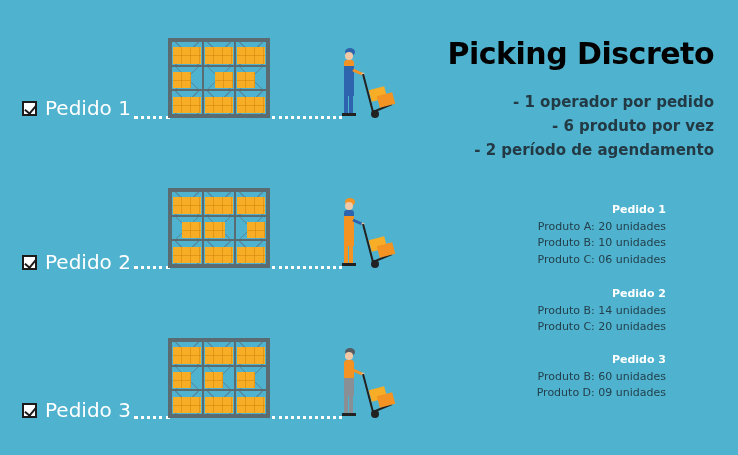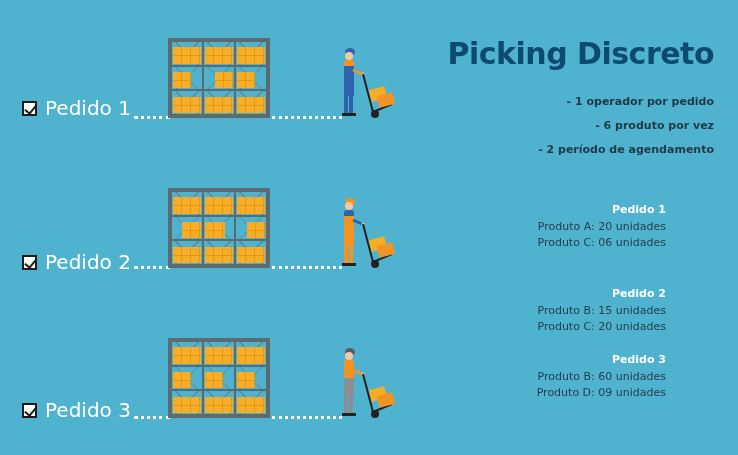--- a/index.html
+++ b/index.html
@@ -1,20 +1,20 @@
 <!DOCTYPE html>
 <html><head>
 <meta charset="utf-8">
 <style>
   * { margin:0; padding:0; box-sizing:border-box; }
   html, body { width:738px; height:455px; overflow:hidden; }
   body { background:#4fb3cf; font-family:"DejaVu Sans", sans-serif; position:relative; }
 
-  .title { position:absolute; right:24px; top:36px; color:#0c4a6e; font-weight:bold; font-size:30px; letter-spacing:-0.5px; }
-  .rules { position:absolute; right:24px; top:90px; text-align:right; color:#233a45; font-weight:bold; font-size:11px; line-height:24px; }
+  .title { position:absolute; right:24px; top:36px; color:#000000; font-weight:bold; font-size:30px; letter-spacing:-0.5px; }
+  .rules { position:absolute; right:24px; top:90px; text-align:right; color:#233a45; font-weight:bold; font-size:15px; line-height:24px; }
 
   .row { position:absolute; left:0; width:420px; height:100px; }
   .label { position:absolute; left:22px; display:flex; align-items:center; color:#ffffff; font-size:20px; }
   .check { width:15px; height:15px; background:#ffffff; border:2px solid #1b1b1b; margin-right:8px; position:relative; }
   .check::after { content:""; position:absolute; left:3px; top:0px; width:5px; height:9px; border-right:2px solid #1b1b1b; border-bottom:2px solid #1b1b1b; transform:rotate(40deg); }
   .dots { position:absolute; height:0; border-top:3px dotted #ffffff; }
 
   .rack { position:absolute; width:102px; height:80px; border:3px solid #5b6b72; background:transparent; display:grid; grid-template-columns:repeat(3,1fr); grid-template-rows:repeat(3,1fr); gap:0; }
   .cell { border:1.5px solid #5b6b72; position:relative; overflow:hidden;
           background: linear-gradient(45deg, transparent 48%, rgba(91,107,114,.55) 49%, rgba(91,107,114,.55) 51%, transparent 52%),
@@ -206,24 +206,25 @@
       <rect x="32" y="46" width="16" height="12" fill="#f7ad25" transform="rotate(-15 40 52)"></rect>
       <rect x="40" y="52" width="16" height="12" fill="#f39323" transform="rotate(-15 48 58)"></rect>
       <circle cx="37" cy="72" r="4" fill="#222"></circle>
     </svg>
   </div>
 </div>
 
 <div class="orders" style="top:202px;">
   <div class="h">Pedido 1</div>
   <div>Produto A: 20 unidades</div>
+  <div>Produto B: 10 unidades</div>
   <div>Produto C: 06 unidades</div>
 </div>
 <div class="orders" style="top:286px;">
   <div class="h">Pedido 2</div>
-  <div>Produto B: 15 unidades</div>
+  <div>Produto B: 14 unidades</div>
   <div>Produto C: 20 unidades</div>
 </div>
 <div class="orders" style="top:352px;">
   <div class="h">Pedido 3</div>
   <div>Produto B: 60 unidades</div>
   <div>Produto D: 09 unidades</div>
 </div>
 
 </body></html>

